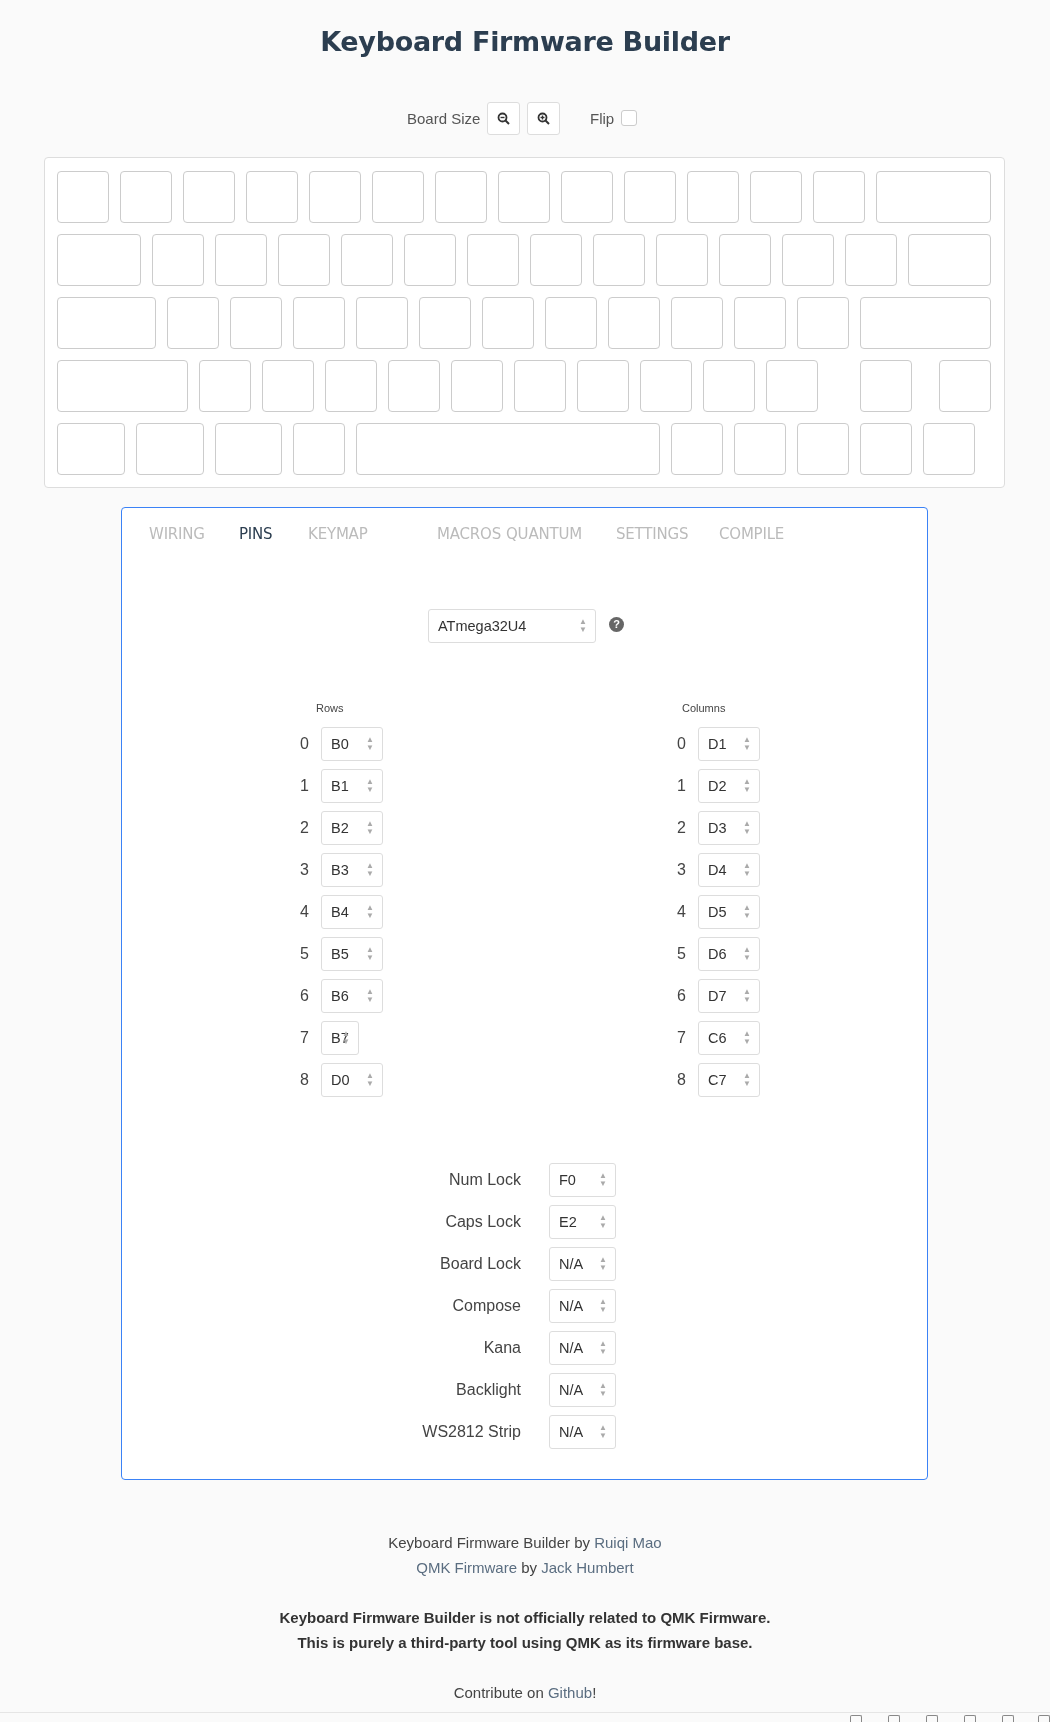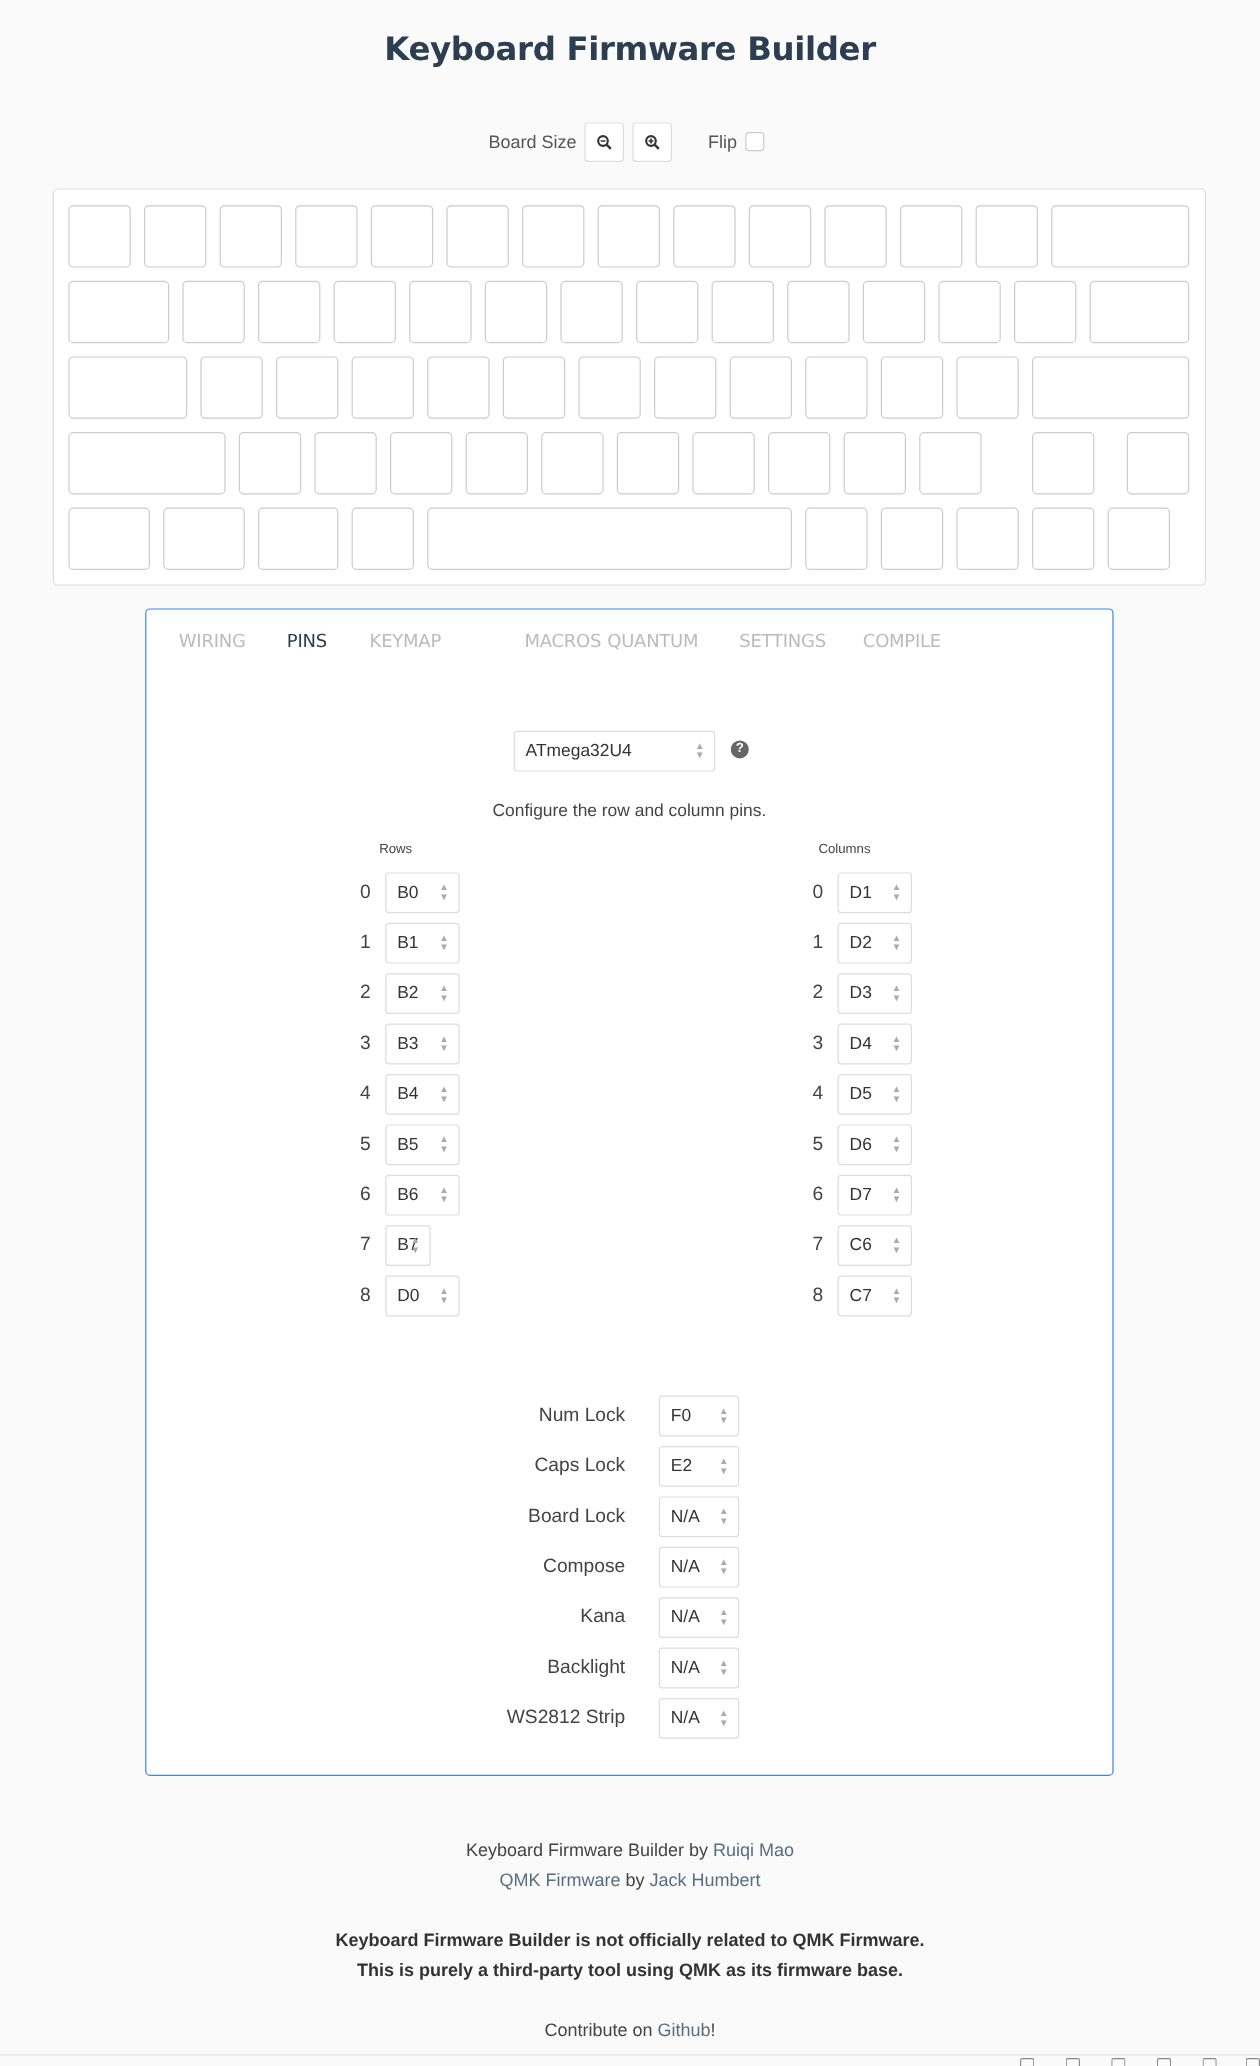--- a/index.html
+++ b/index.html
@@ -146,21 +146,20 @@
       <span class="tab" style="left: 494px;">Settings</span>
       <span class="tab" style="left: 597px;">Compile</span>
     </div>
 
   <div class="select" style="left:306px; top:101px; width:168px;">
     <span class="val">ATmega32U4</span>
     <span class="arrows">▲<br>▼</span>
   </div>
   <div class="help-icon" style="left:487px; top:109px;">?</div>
 
-  <div class="center-text" style="top:160px;">Configure the row and column pins.</div>
 
   <div class="col-head" style="left:194px; top:194px;">Rows</div>
   <div class="col-head" style="left:560px; top:194px;">Columns</div>
 
   <div id="pinlists">
       <span class="idx" style="left: 167px; top: 227px;">0</span>
       <div class="select" style="left: 199px; top: 219px; width: 62px;">
         <span class="val">B0</span>
         <span class="arrows">▲<br>▼</span>
       </div>

